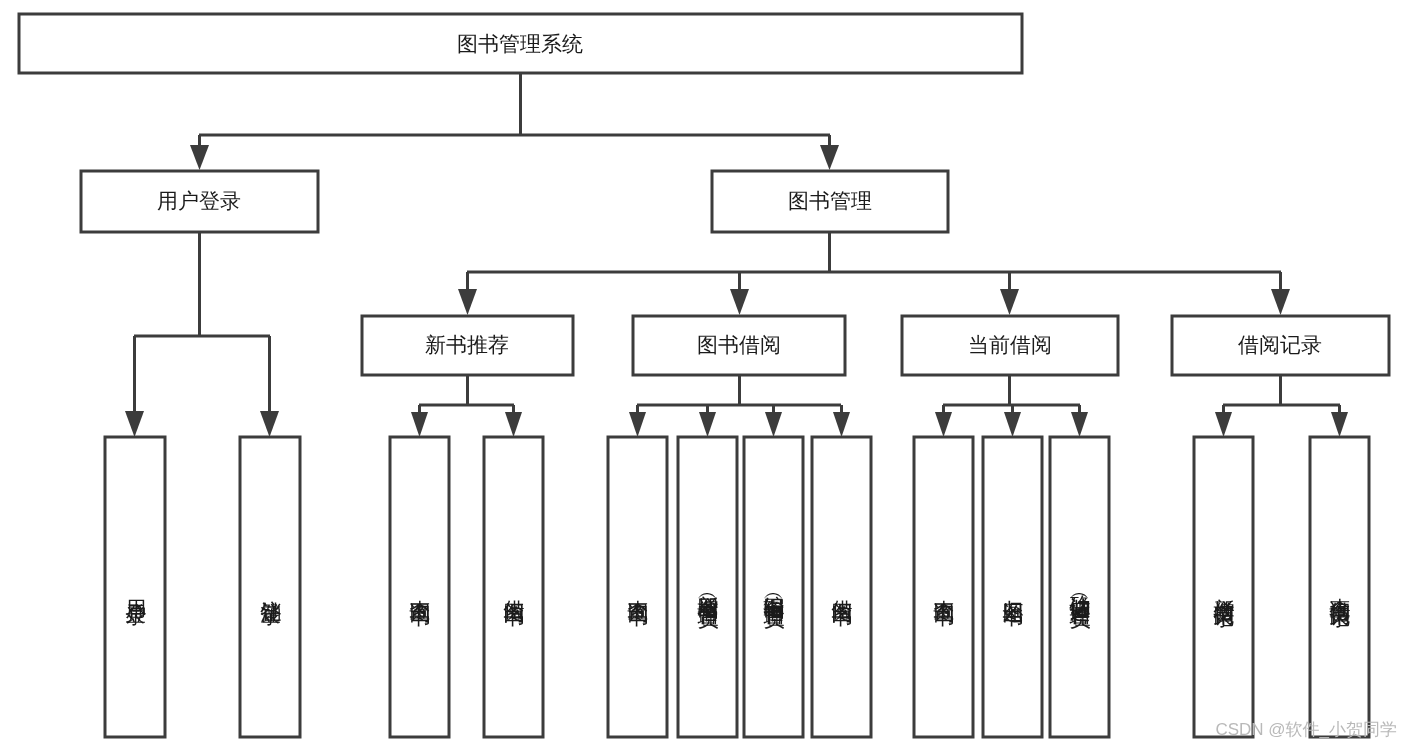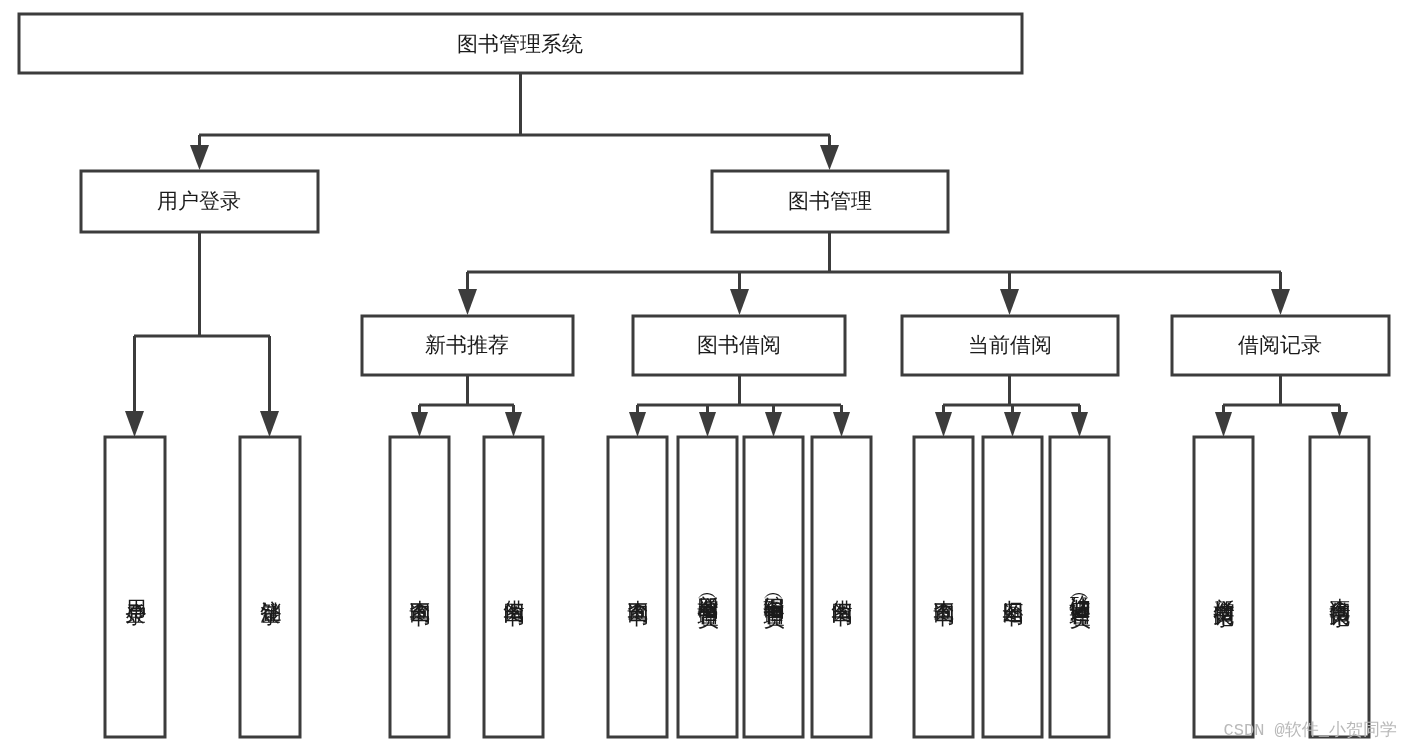--- a/index.html
+++ b/index.html
@@ -56,21 +56,21 @@
     text-anchor: middle;
     dominant-baseline: middle;
     writing-mode: vertical-rl;
     text-orientation: upright;
     letter-spacing: 2px;
   }
   .watermark-text {
     position: absolute;
     right: 8px;
     bottom: 6px;
-    font-family: Liberation Mono, monospace;
+    font-family: Liberation Sans, sans-serif;
     font-size: 17px;
     color: #b9b9b9;
     white-space: nowrap;
     user-select: none;
   }
 </style>
 </head>
 <body>
 
 <div id="diagram-root">

